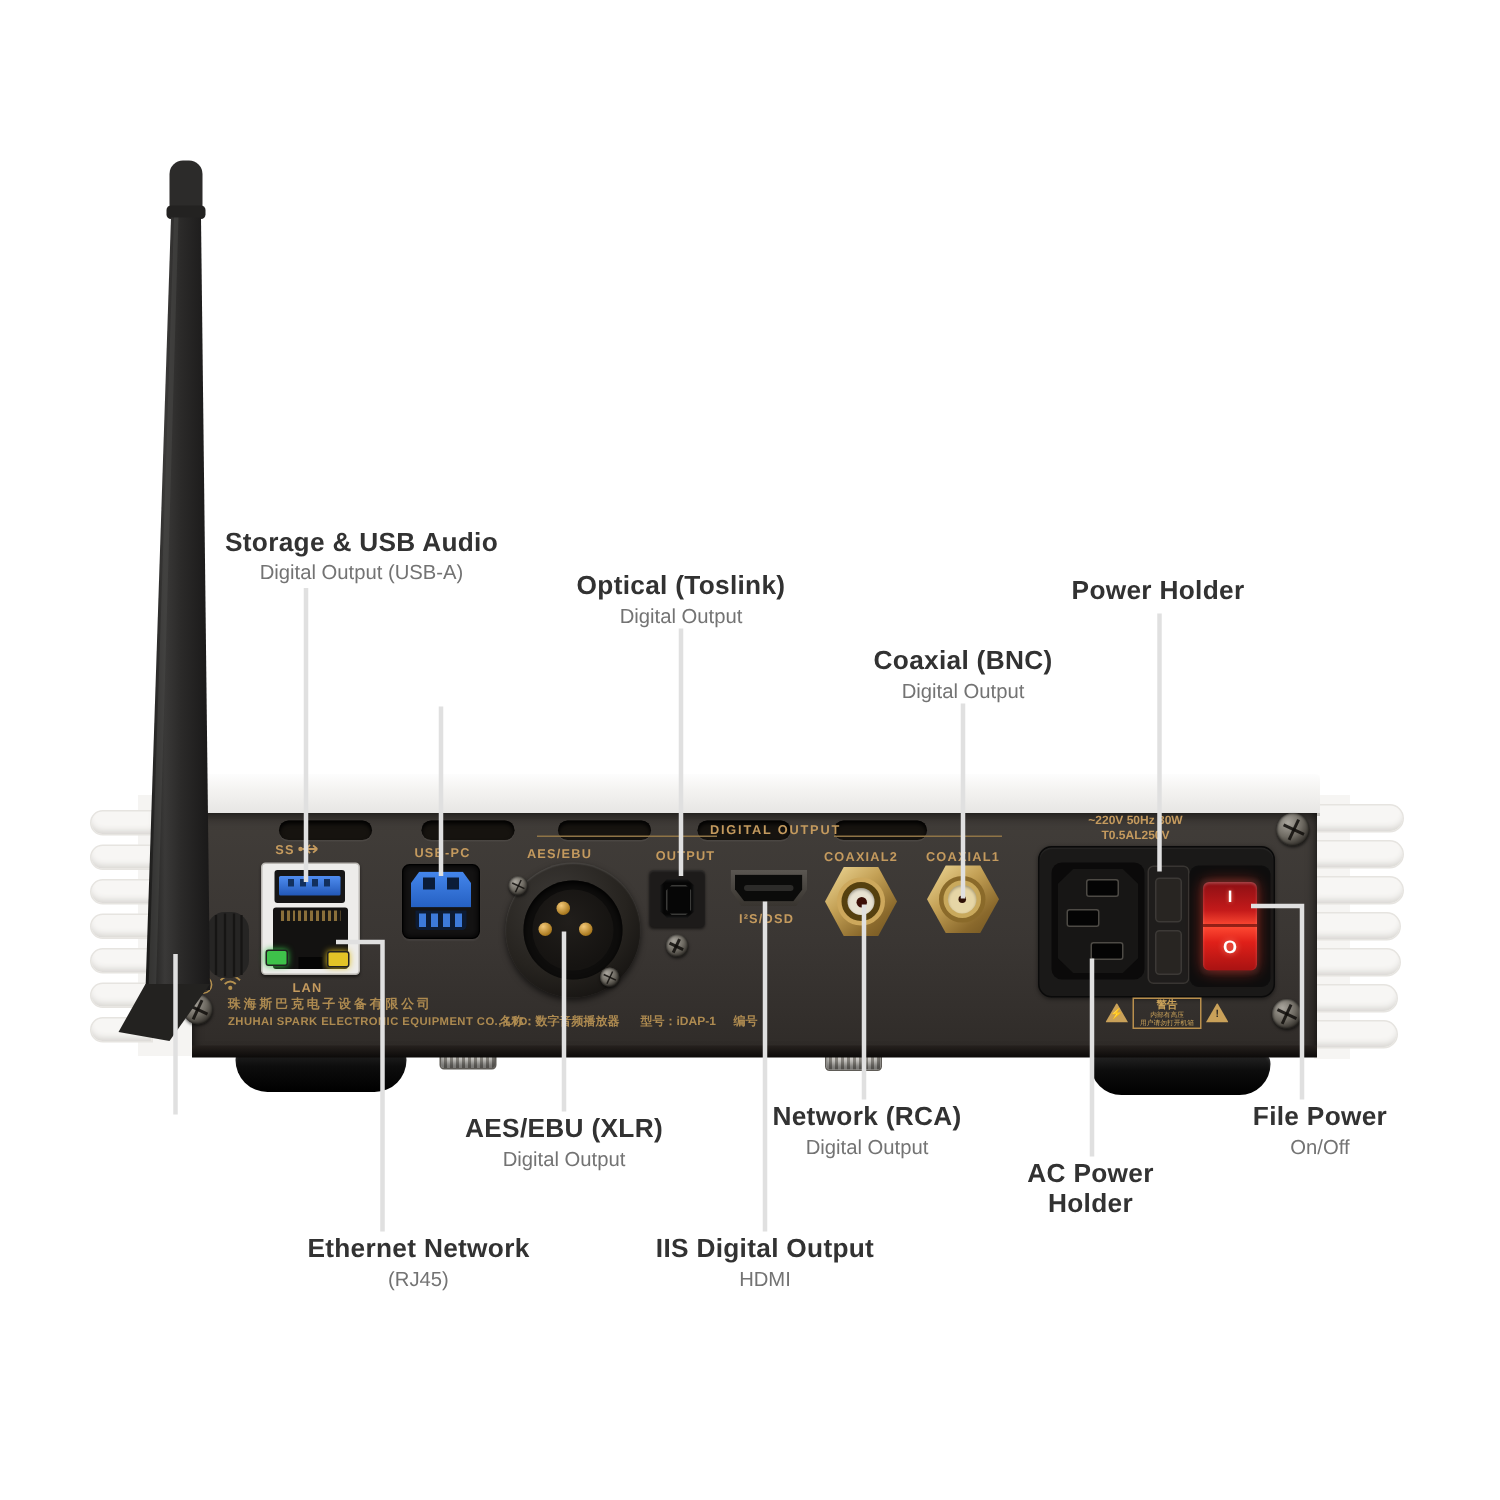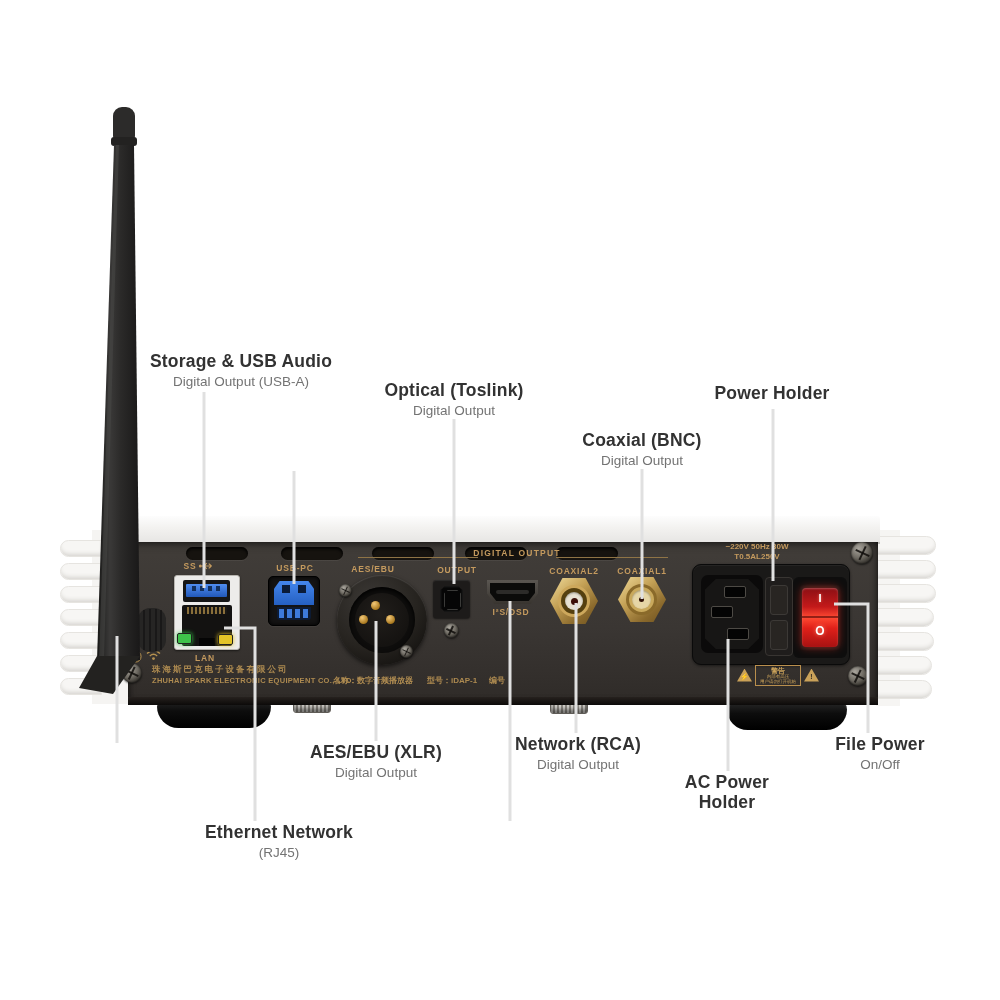--- a/index.html
+++ b/index.html
@@ -334,20 +334,24 @@
     <div class="s">Digital Output</div>
   </div>
   <div class="callout" style="left:254px;top:823px;margin-left:25px;">
     <div class="t">Ethernet Network</div>
     <div class="s">(RJ45)</div>
   </div>
   <div class="callout" style="left:376px;top:743px;">
     <div class="t">AES/EBU (XLR)</div>
     <div class="s">Digital Output</div>
   </div>
+  <div class="callout" style="left:510px;top:823px;">
+    <div class="t">IIS Digital Output</div>
+    <div class="s">HDMI</div>
+  </div>
   <div class="callout" style="left:578px;top:735px;">
     <div class="t">Network (RCA)</div>
     <div class="s">Digital Output</div>
   </div>
   <div class="callout" style="left:727px;top:773px;">
     <div class="t">AC Power</div>
     <div class="t">Holder</div>
   </div>
   <div class="callout" style="left:880px;top:735px;">
     <div class="t">File Power</div>

